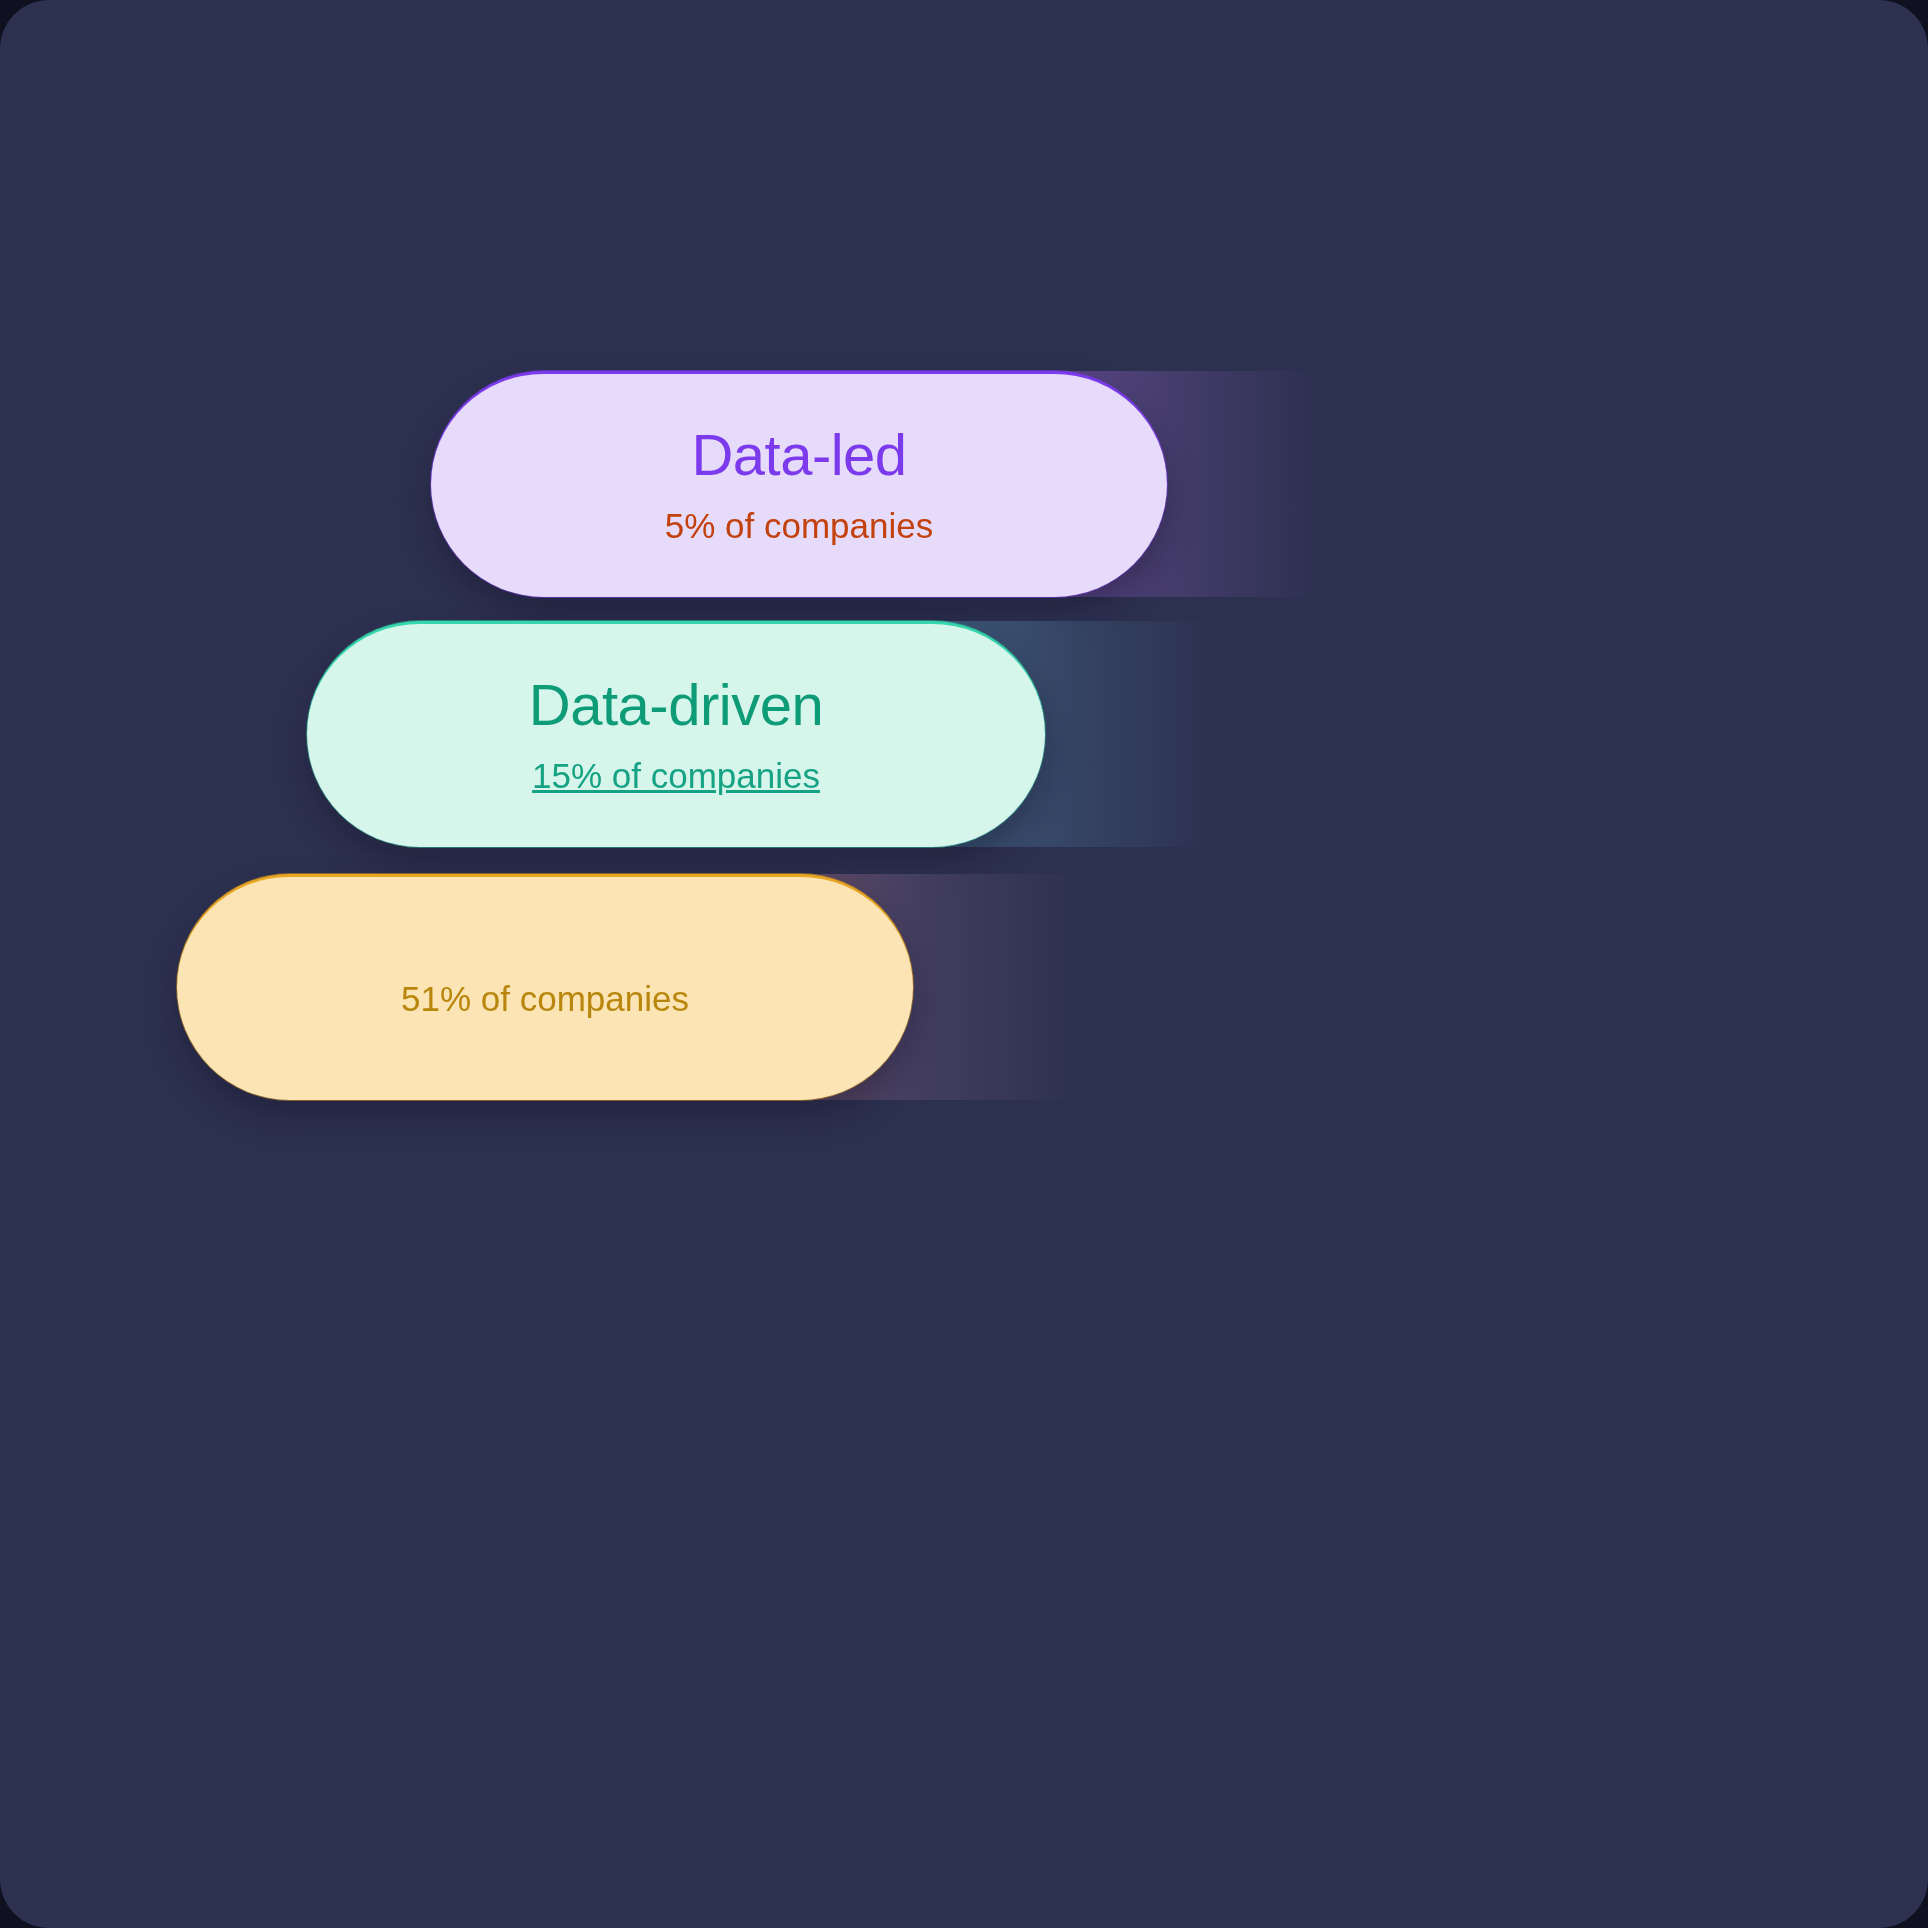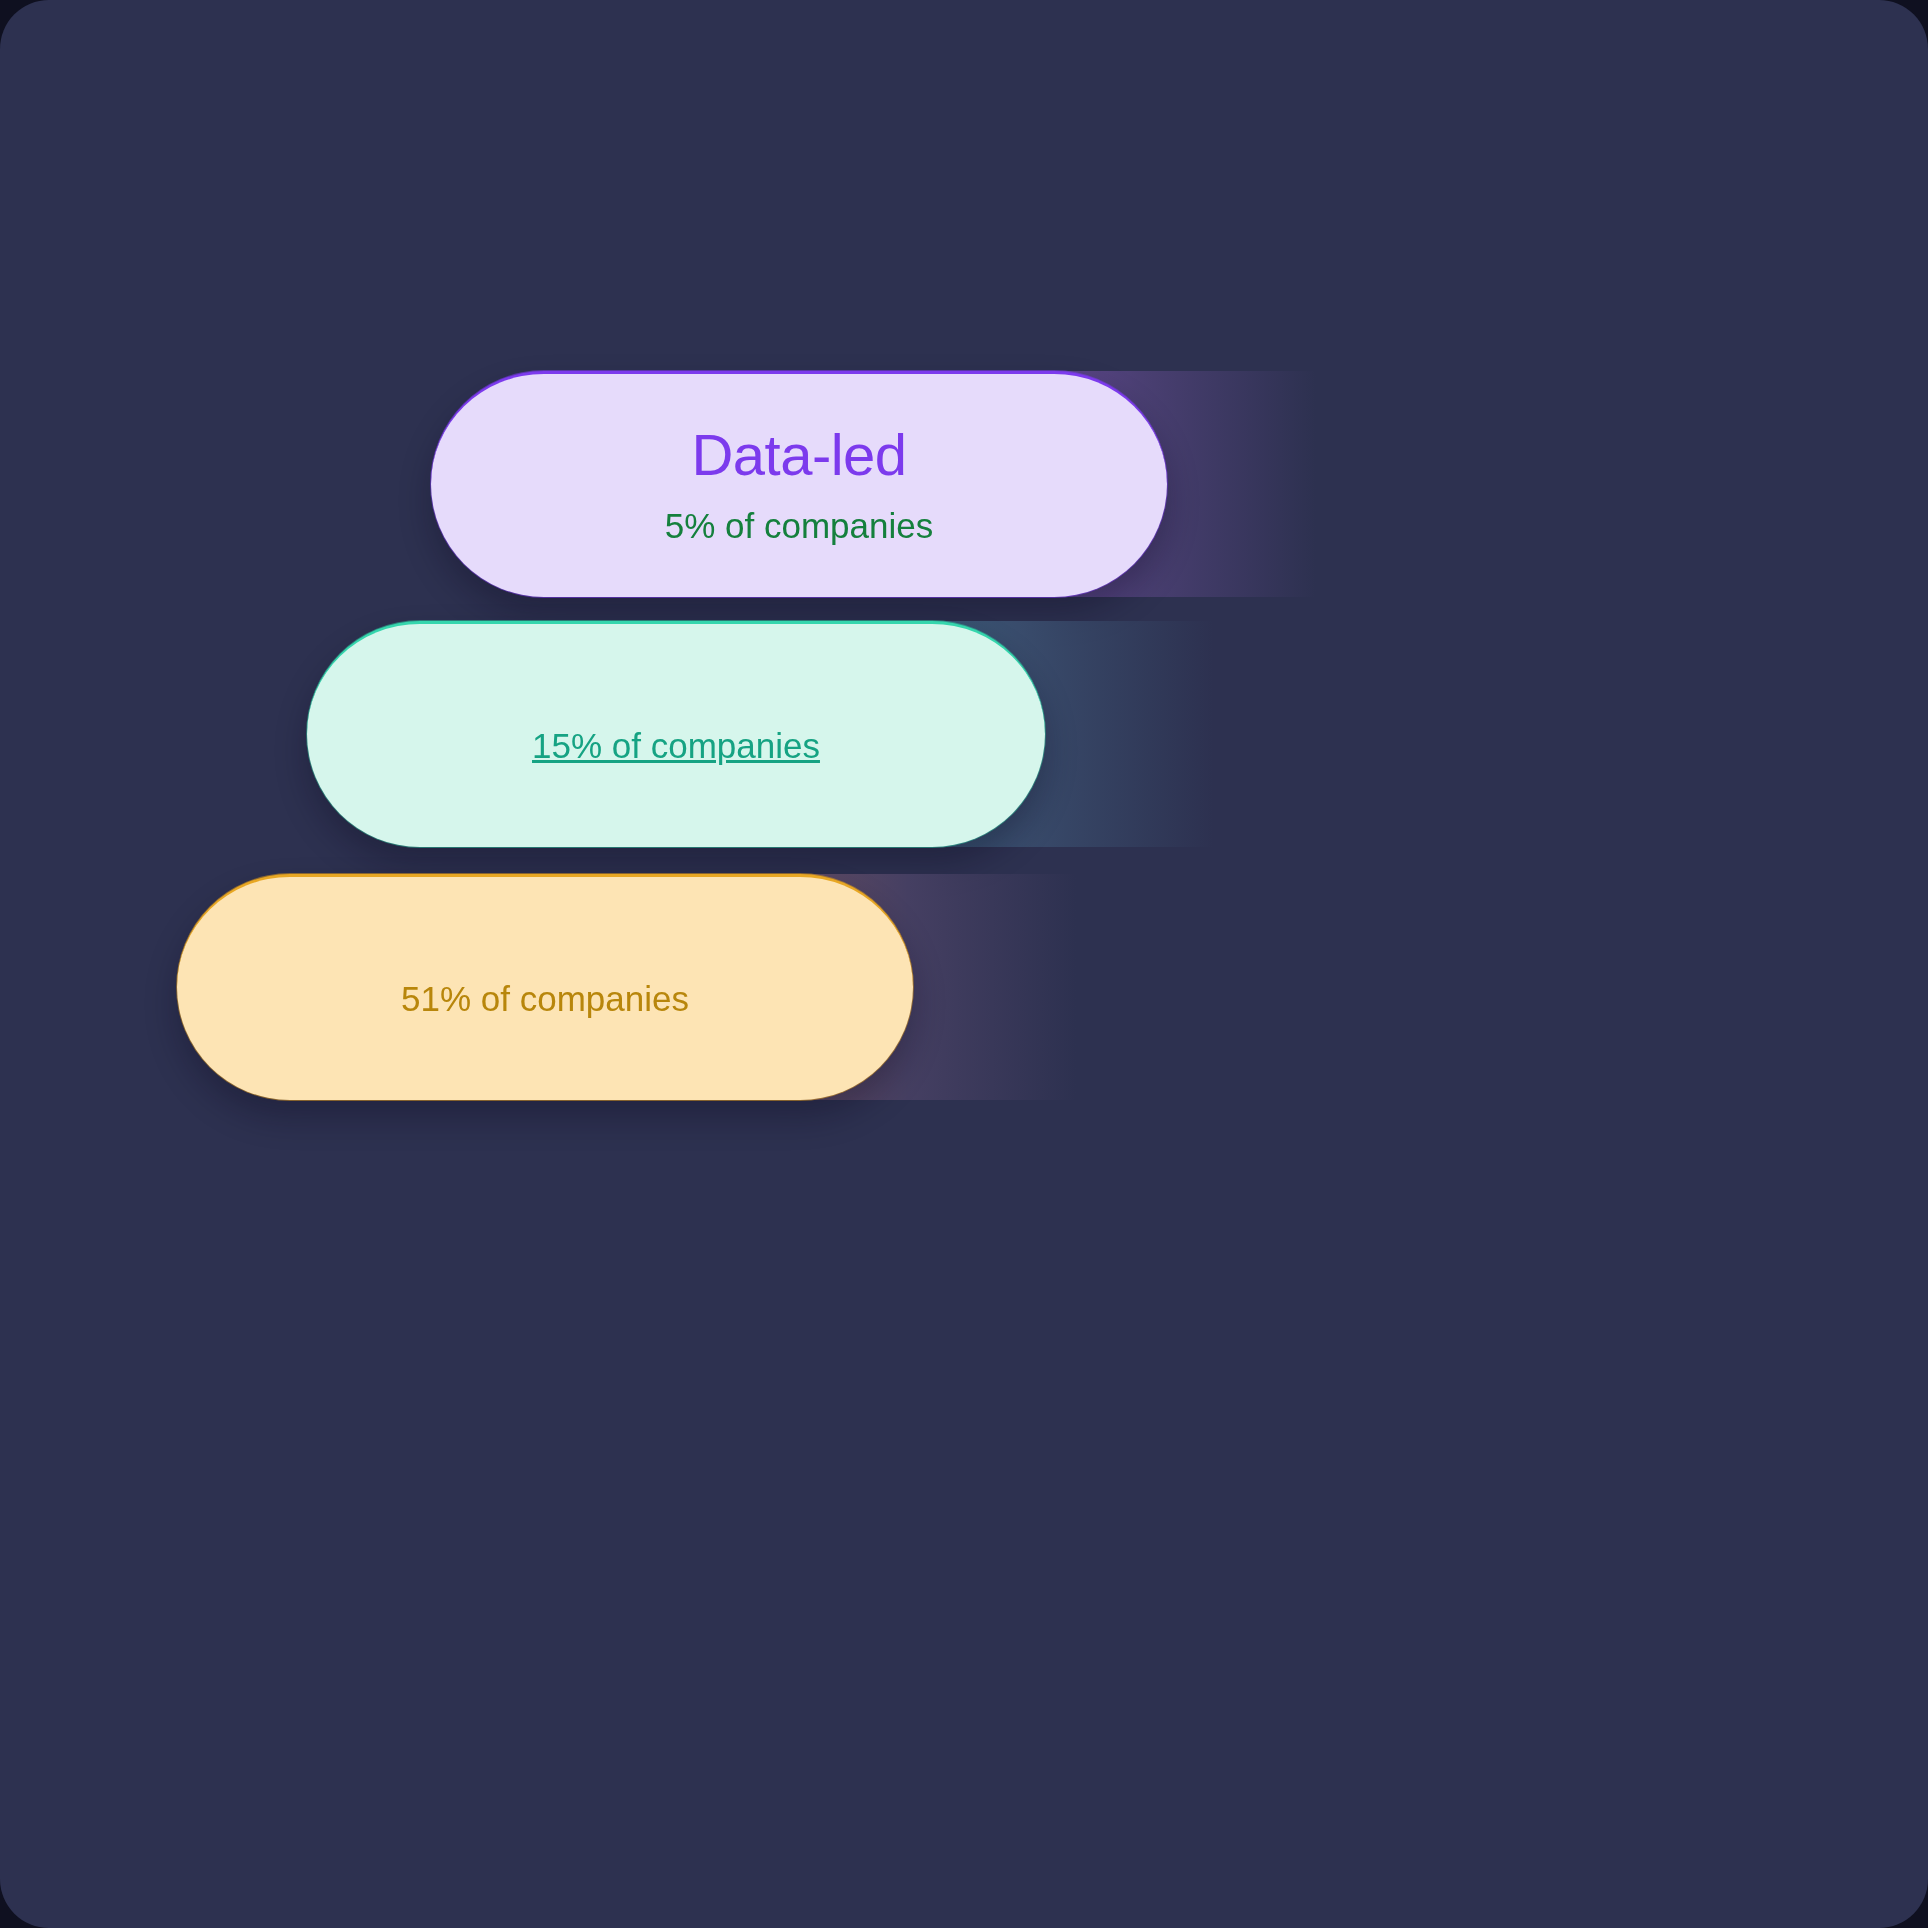--- a/index.html
+++ b/index.html
@@ -85,21 +85,21 @@
                         #7d54c4 22%,
                         #6b4b9e 48%,
                         #4a3f72 72%,
                         rgba(45,49,80,0) 100%); }
   #row-led .pill    { left: 395px;  width: 736px;
                       background: #e6dbfb;
                       border-top: 3.8px solid #7c3aed;
                       box-shadow: 0 0 0 0.9px rgba(124,58,237,0.55),
                                   0 17px 32px rgba(12,10,30,0.32); }
   #row-led .pill-title { color: #7c3aed; }
-  #row-led .pill-sub   { color: #15803d; }
+  #row-led .pill-sub   { color: #c2410c; }
 
   
   #row-driven        { left: 0;   top: 621px; }
   #row-driven .trail { left: 527px;  width: 650px;
                        background: linear-gradient(90deg,
                         #2f8fa8 0%,
                         #31758f 20%,
                         #38607d 45%,
                         #394c6c 70%,
                         rgba(45,49,80,0) 100%); }
@@ -139,20 +139,21 @@
       <div class="trail"></div>
       <div class="pill">
         <div class="pill-title">Data-led</div>
         <div class="pill-sub">5% of companies</div>
       </div>
     </div>
 
     <div class="row" id="row-driven">
       <div class="trail"></div>
       <div class="pill">
+        <div class="pill-title">Data-driven</div>
         <div class="pill-sub">15% of companies</div>
       </div>
     </div>
 
     <div class="row" id="row-informed">
       <div class="trail"></div>
       <div class="pill">
         <div class="pill-sub">51% of companies</div>
       </div>
     </div>

